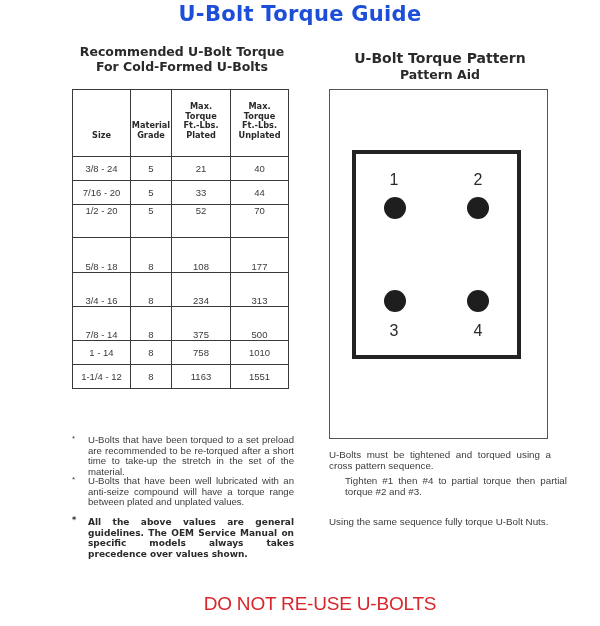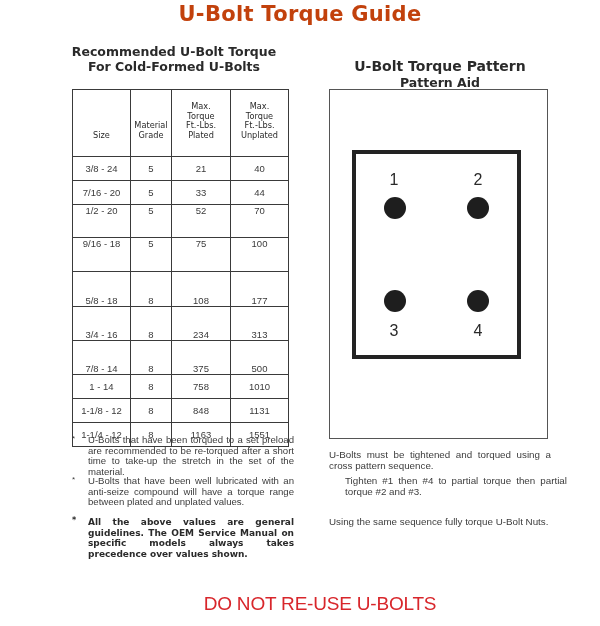--- a/index.html
+++ b/index.html
@@ -4,43 +4,43 @@
 <style>
   html, body { margin: 0; padding: 0; }
   body {
     width: 600px; height: 626px; position: relative; overflow: hidden;
     background: #ffffff; color: #2a2a2a;
     font-family: "DejaVu Sans", "Liberation Sans", sans-serif;
   }
   .abs { position: absolute; }
   .title {
     left: 0; top: 0; width: 600px; text-align: center;
-    font-size: 21px; font-weight: bold; line-height: 28px; color: #c2410c;
+    font-size: 21px; font-weight: bold; line-height: 28px; color: #1d4ed8;
     letter-spacing: 0.3px;
   }
   .subhead {
     text-align: center; font-weight: bold; color: #2a2a2a;
   }
-  .sub-left { left: 52px; top: 44px; width: 244px; font-size: 12.5px; line-height: 15px; }
-  .sub-right { left: 330px; top: 58px; width: 220px; }
+  .sub-left { left: 60px; top: 44px; width: 244px; font-size: 12.5px; line-height: 15px; }
+  .sub-right { left: 330px; top: 50px; width: 220px; }
   .sub-right .l1 { font-size: 14px; line-height: 17px; display: block; }
   .sub-right .l2 { font-size: 12.5px; line-height: 15px; display: block; }
   .sub-left span { display: block; }
 
   
   table.torque {
     position: absolute; left: 72px; top: 89px;
     border-collapse: collapse; table-layout: fixed;
   }
   table.torque th, table.torque td {
     border: 1.3px solid #3a3a3a; padding: 0; text-align: center;
     font-size: 9.5px; color: #3a3a3a;
   }
   table.torque th {
-    font-weight: normal; font-size: 8.2px; line-height: 9.5px; color: #2a2a2a;
+    font-weight: bold; font-size: 8.2px; line-height: 9.5px; color: #2a2a2a;
     vertical-align: bottom; padding-bottom: 16px; height: 50px;
   }
   table.torque th span { display: block; }
   table.torque td { font-family: "Liberation Sans", sans-serif; font-weight: normal; }
   td.top { vertical-align: top; padding-top: 7px; margin-top: 32px; }
   td.mid { vertical-align: middle; }
   td.bot { vertical-align: bottom; padding-bottom: 7px; }
   td.num-p { text-align: center; padding-left: 8px; }
   td.num-u { text-align: center; padding-left: 4px; }
 
@@ -136,26 +136,20 @@
       <td class="mid">5</td>
       <td class="mid num-p">33</td>
       <td class="mid num-u">44</td>
     </tr>
     <tr style="height:33px">
       <td class="top">1/2 - 20</td>
       <td class="top">5</td>
       <td class="top num-p">52</td>
       <td class="top num-u">70</td>
     </tr>
-    <tr style="height:34px">
-      <td class="top">9/16 - 18</td>
-      <td class="top">5</td>
-      <td class="top num-p">75</td>
-      <td class="top num-u">100</td>
-    </tr>
     <tr style="height:35px">
       <td class="bot">5/8 - 18</td>
       <td class="bot">8</td>
       <td class="bot num-p">108</td>
       <td class="bot num-u">177</td>
     </tr>
     <tr style="height:34px">
       <td class="bot">3/4 - 16</td>
       <td class="bot">8</td>
       <td class="bot num-p">234</td>
@@ -165,26 +159,20 @@
       <td class="bot">7/8 - 14</td>
       <td class="bot">8</td>
       <td class="bot num-p">375</td>
       <td class="bot num-u">500</td>
     </tr>
     <tr style="height:24px">
       <td class="mid">1 - 14</td>
       <td class="mid">8</td>
       <td class="mid num-p">758</td>
       <td class="mid num-u">1010</td>
-    </tr>
-    <tr style="height:24px">
-      <td class="mid">1-1/8 - 12</td>
-      <td class="mid">8</td>
-      <td class="mid num-p">848</td>
-      <td class="mid num-u">1131</td>
     </tr>
     <tr style="height:24px">
       <td class="mid">1-1/4 - 12</td>
       <td class="mid">8</td>
       <td class="mid num-p">1163</td>
       <td class="mid num-u">1551</td>
     </tr>
   </tbody>
 </table>
 

